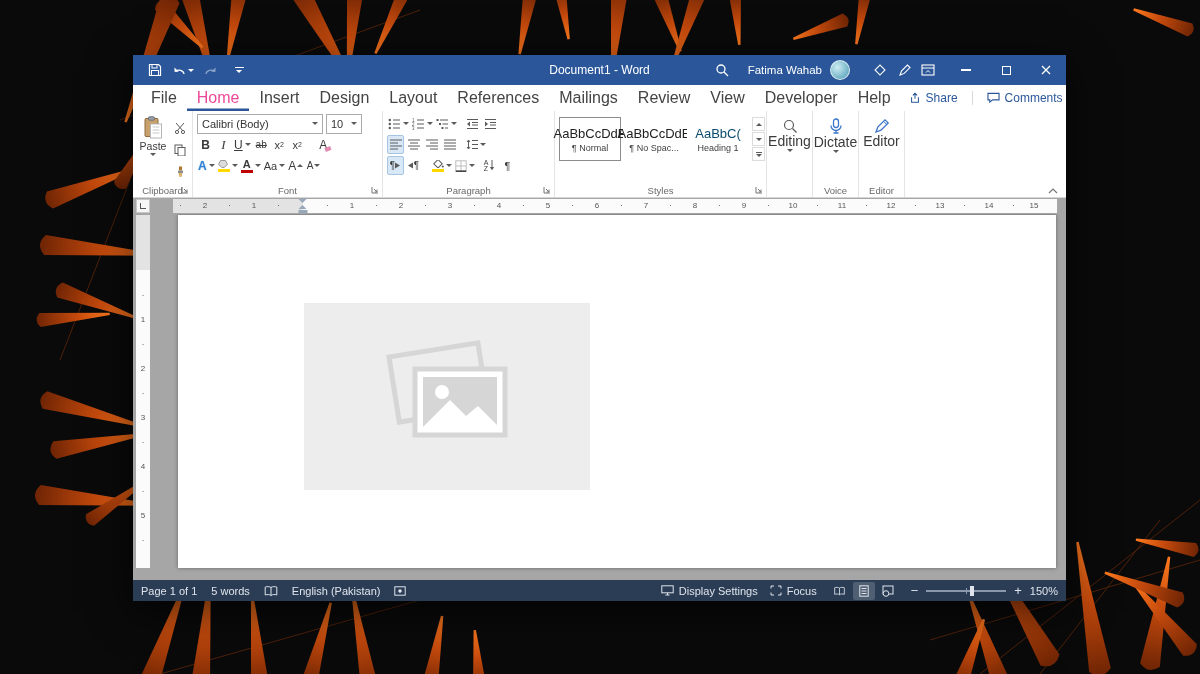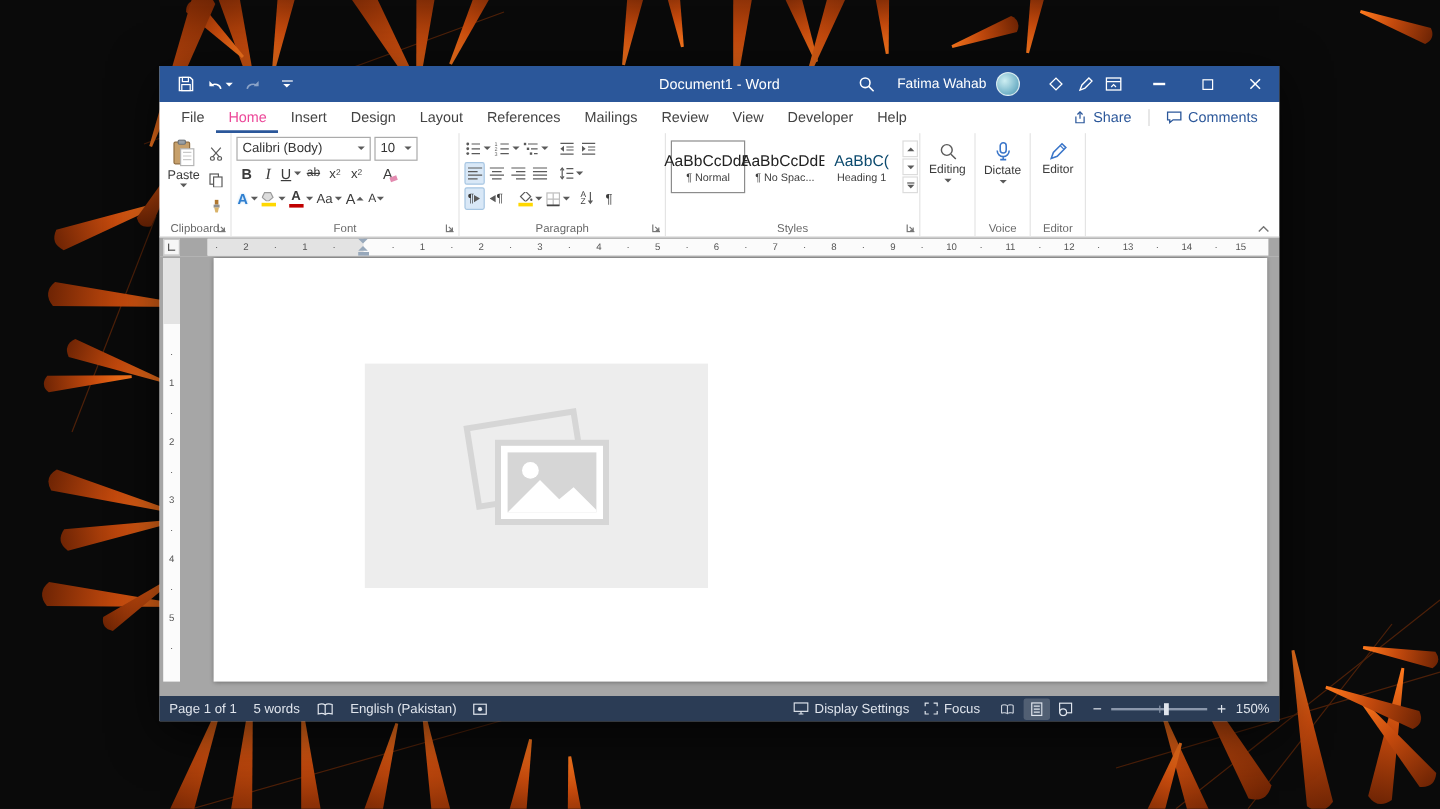--- a/index.html
+++ b/index.html
@@ -24,21 +24,21 @@
   .avatar { width:20px; height:20px; border-radius:50%;
             background:radial-gradient(circle at 35% 35%, #cdeef2, #6fb0c6 70%, #4e8ca3);
             border:1px solid rgba(255,255,255,.7); margin-right:18px; }
   .cap-btn { width:40px; height:30px; display:flex; align-items:center; justify-content:center; }
   .tri { width:0; height:0; border-left:3px solid transparent; border-right:3px solid transparent; border-top:3.5px solid #5a5a5a; }
   .tri.w { border-top-color:#fff; }
   .dim { opacity:.45; }
 
   
   .menubar { height:26px; background:#fff; display:flex; align-items:stretch; padding-left:8px; }
-  .mtab { display:flex; align-items:center; padding:0 10px; font-size:12px; color:#444; }
+  .mtab { display:flex; align-items:center; padding:0 10px; font-size:16px; color:#444; }
   .mtab.active { color:#ec4899; box-shadow:inset 0 -2.5px 0 #2b579a; }
   .menu-right { margin-left:auto; display:flex; align-items:center; padding-right:10px; gap:6px; }
   .mr-btn { display:flex; align-items:center; gap:5px; font-size:12px; color:#2b579a; padding:0 8px; }
   .mr-sep { width:1px; height:14px; background:#d8d8d8; }
 
   
   .ribbon { height:87px; background:#fff; border-bottom:1px solid #d6d6d6; display:flex; position:relative; }
   .group { position:relative; border-right:1px solid #e4e4e4; padding:2px 4px 15px; flex:none; }
   .glabel { position:absolute; left:0; right:0; bottom:1px; text-align:center; font-size:9.5px; color:#696969; }
   .launcher { position:absolute; right:3px; bottom:3px; }
@@ -50,21 +50,21 @@
            display:flex; align-items:center; justify-content:space-between; padding:0 4px; }
   .g-clip { width:60px; display:flex; }
   .paste { display:flex; flex-direction:column; align-items:center; width:34px; padding-top:3px; gap:1px;
            font-size:10.5px; color:#3b3b3b; }
   .clipcol { display:flex; flex-direction:column; gap:3px; padding-top:5px; margin-left:2px; }
   .g-font { width:190px; }
   .g-par  { width:172px; }
   .g-styles { width:212px; display:flex; }
   .g-small { width:46px; }
   .bigbtn { display:flex; flex-direction:column; align-items:center; gap:2px; padding-top:5px; width:100%;
-            font-size:10px; color:#3b3b3b; text-align:center; line-height:11px; }
+            font-size:14px; color:#3b3b3b; text-align:center; line-height:11px; }
   .scards { display:flex; gap:2px; padding-top:4px; }
   .scard { width:62px; height:44px; border:1px solid transparent; display:flex; flex-direction:column;
            align-items:center; justify-content:center; background:#fff; }
   .scard.sel { border-color:#8c8c8c; }
   .s-preview { font-size:13px; color:#222; line-height:17px; white-space:nowrap; }
   .s-preview.head { color:#0c4a6e; }
   .s-name { font-size:9px; color:#3f3f3f; line-height:12px; white-space:nowrap; }
   .srail { display:flex; flex-direction:column; gap:1px; margin-left:3px; padding-top:4px; }
   .railbtn { width:13px; height:14px; border:1px solid #dcdcdc; display:flex; flex-direction:column;
              align-items:center; justify-content:center; gap:1px; }
@@ -328,21 +328,21 @@
       </div>
       <div class="glabel">Clipboard</div>
       <svg class="launcher" width="8" height="8" viewBox="0 0 8 8">
         <path d="M1 1v6h6" fill="none" stroke="#777"></path>
           <path d="M3 3l3 3M6 3.5V6H3.5" fill="none" stroke="#777"></path>
       </svg>
     </div>
 
     <div class="group g-font">
       <div class="frow" style="gap:3px;">
-        <div class="combo" style="width:112px;text-align:right;">
+        <div class="combo" style="width:126px;text-align:right;">
           <span>Calibri (Body)</span>
           <span class="tri"></span>
         </div>
         <div class="combo" style="width:36px;">
           <span>10</span>
           <span class="tri"></span>
         </div>
       </div>
       <div class="frow">
         <span class="rbtn bold-b">B</span>

